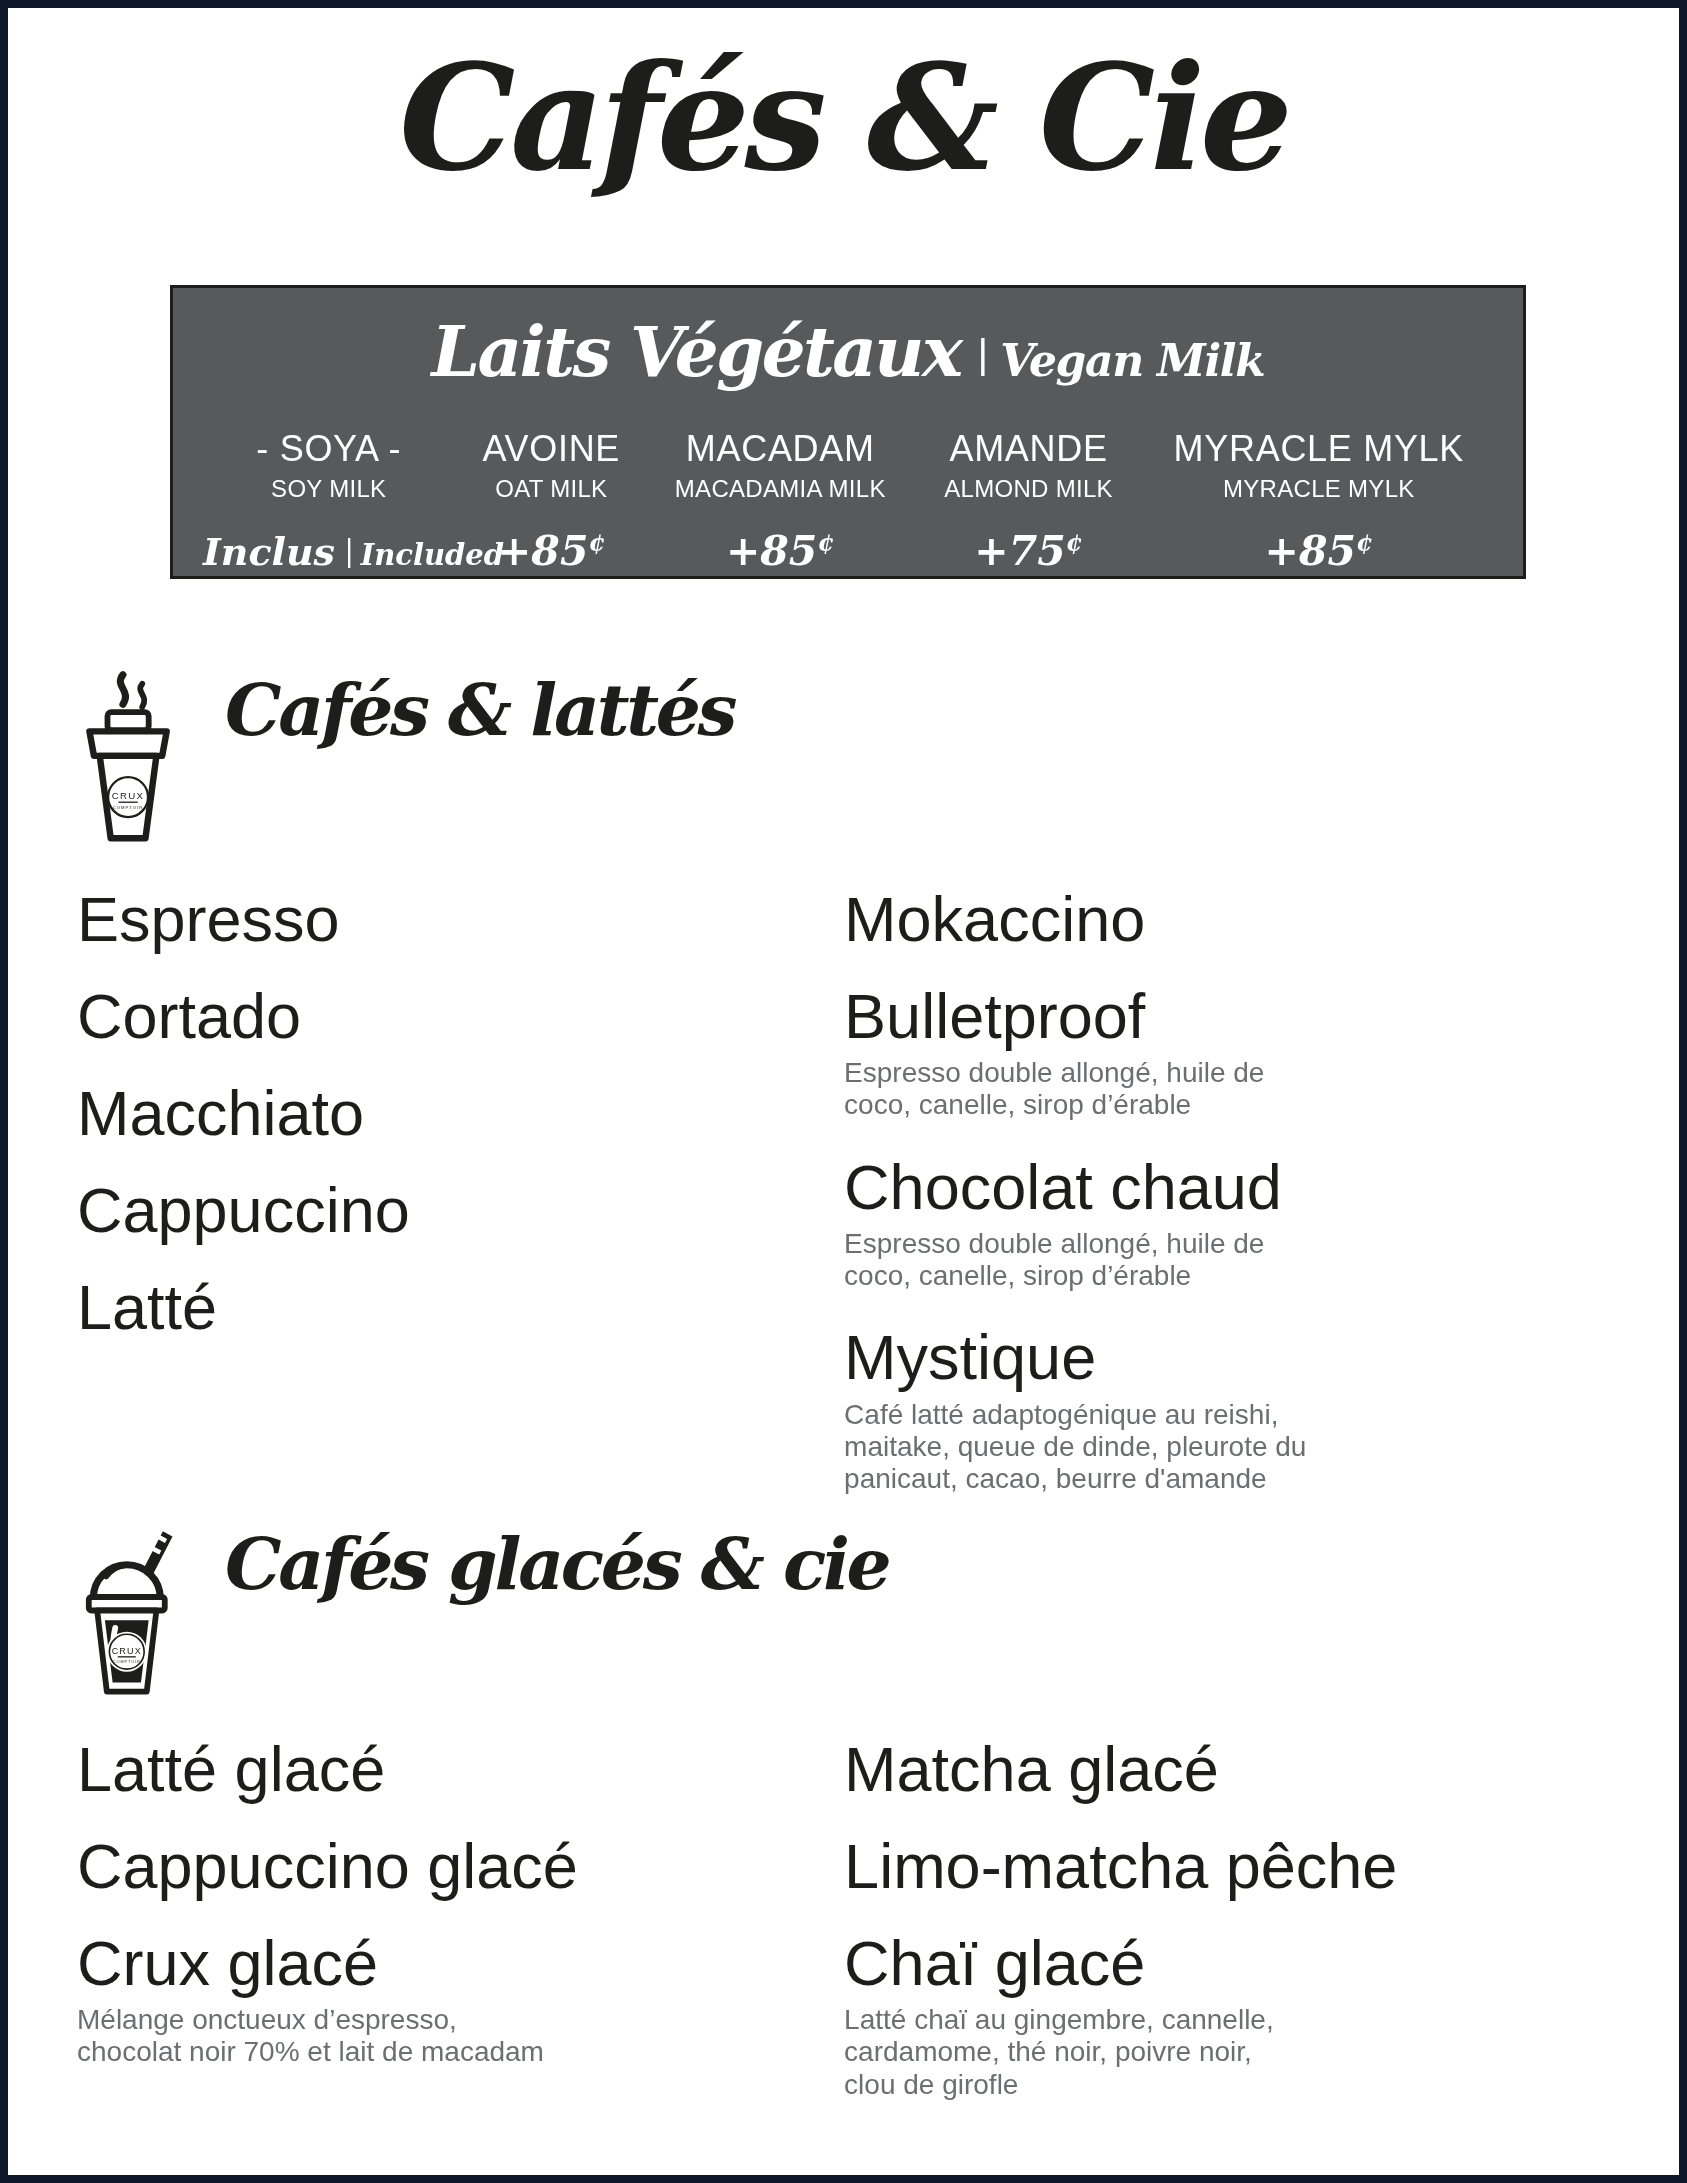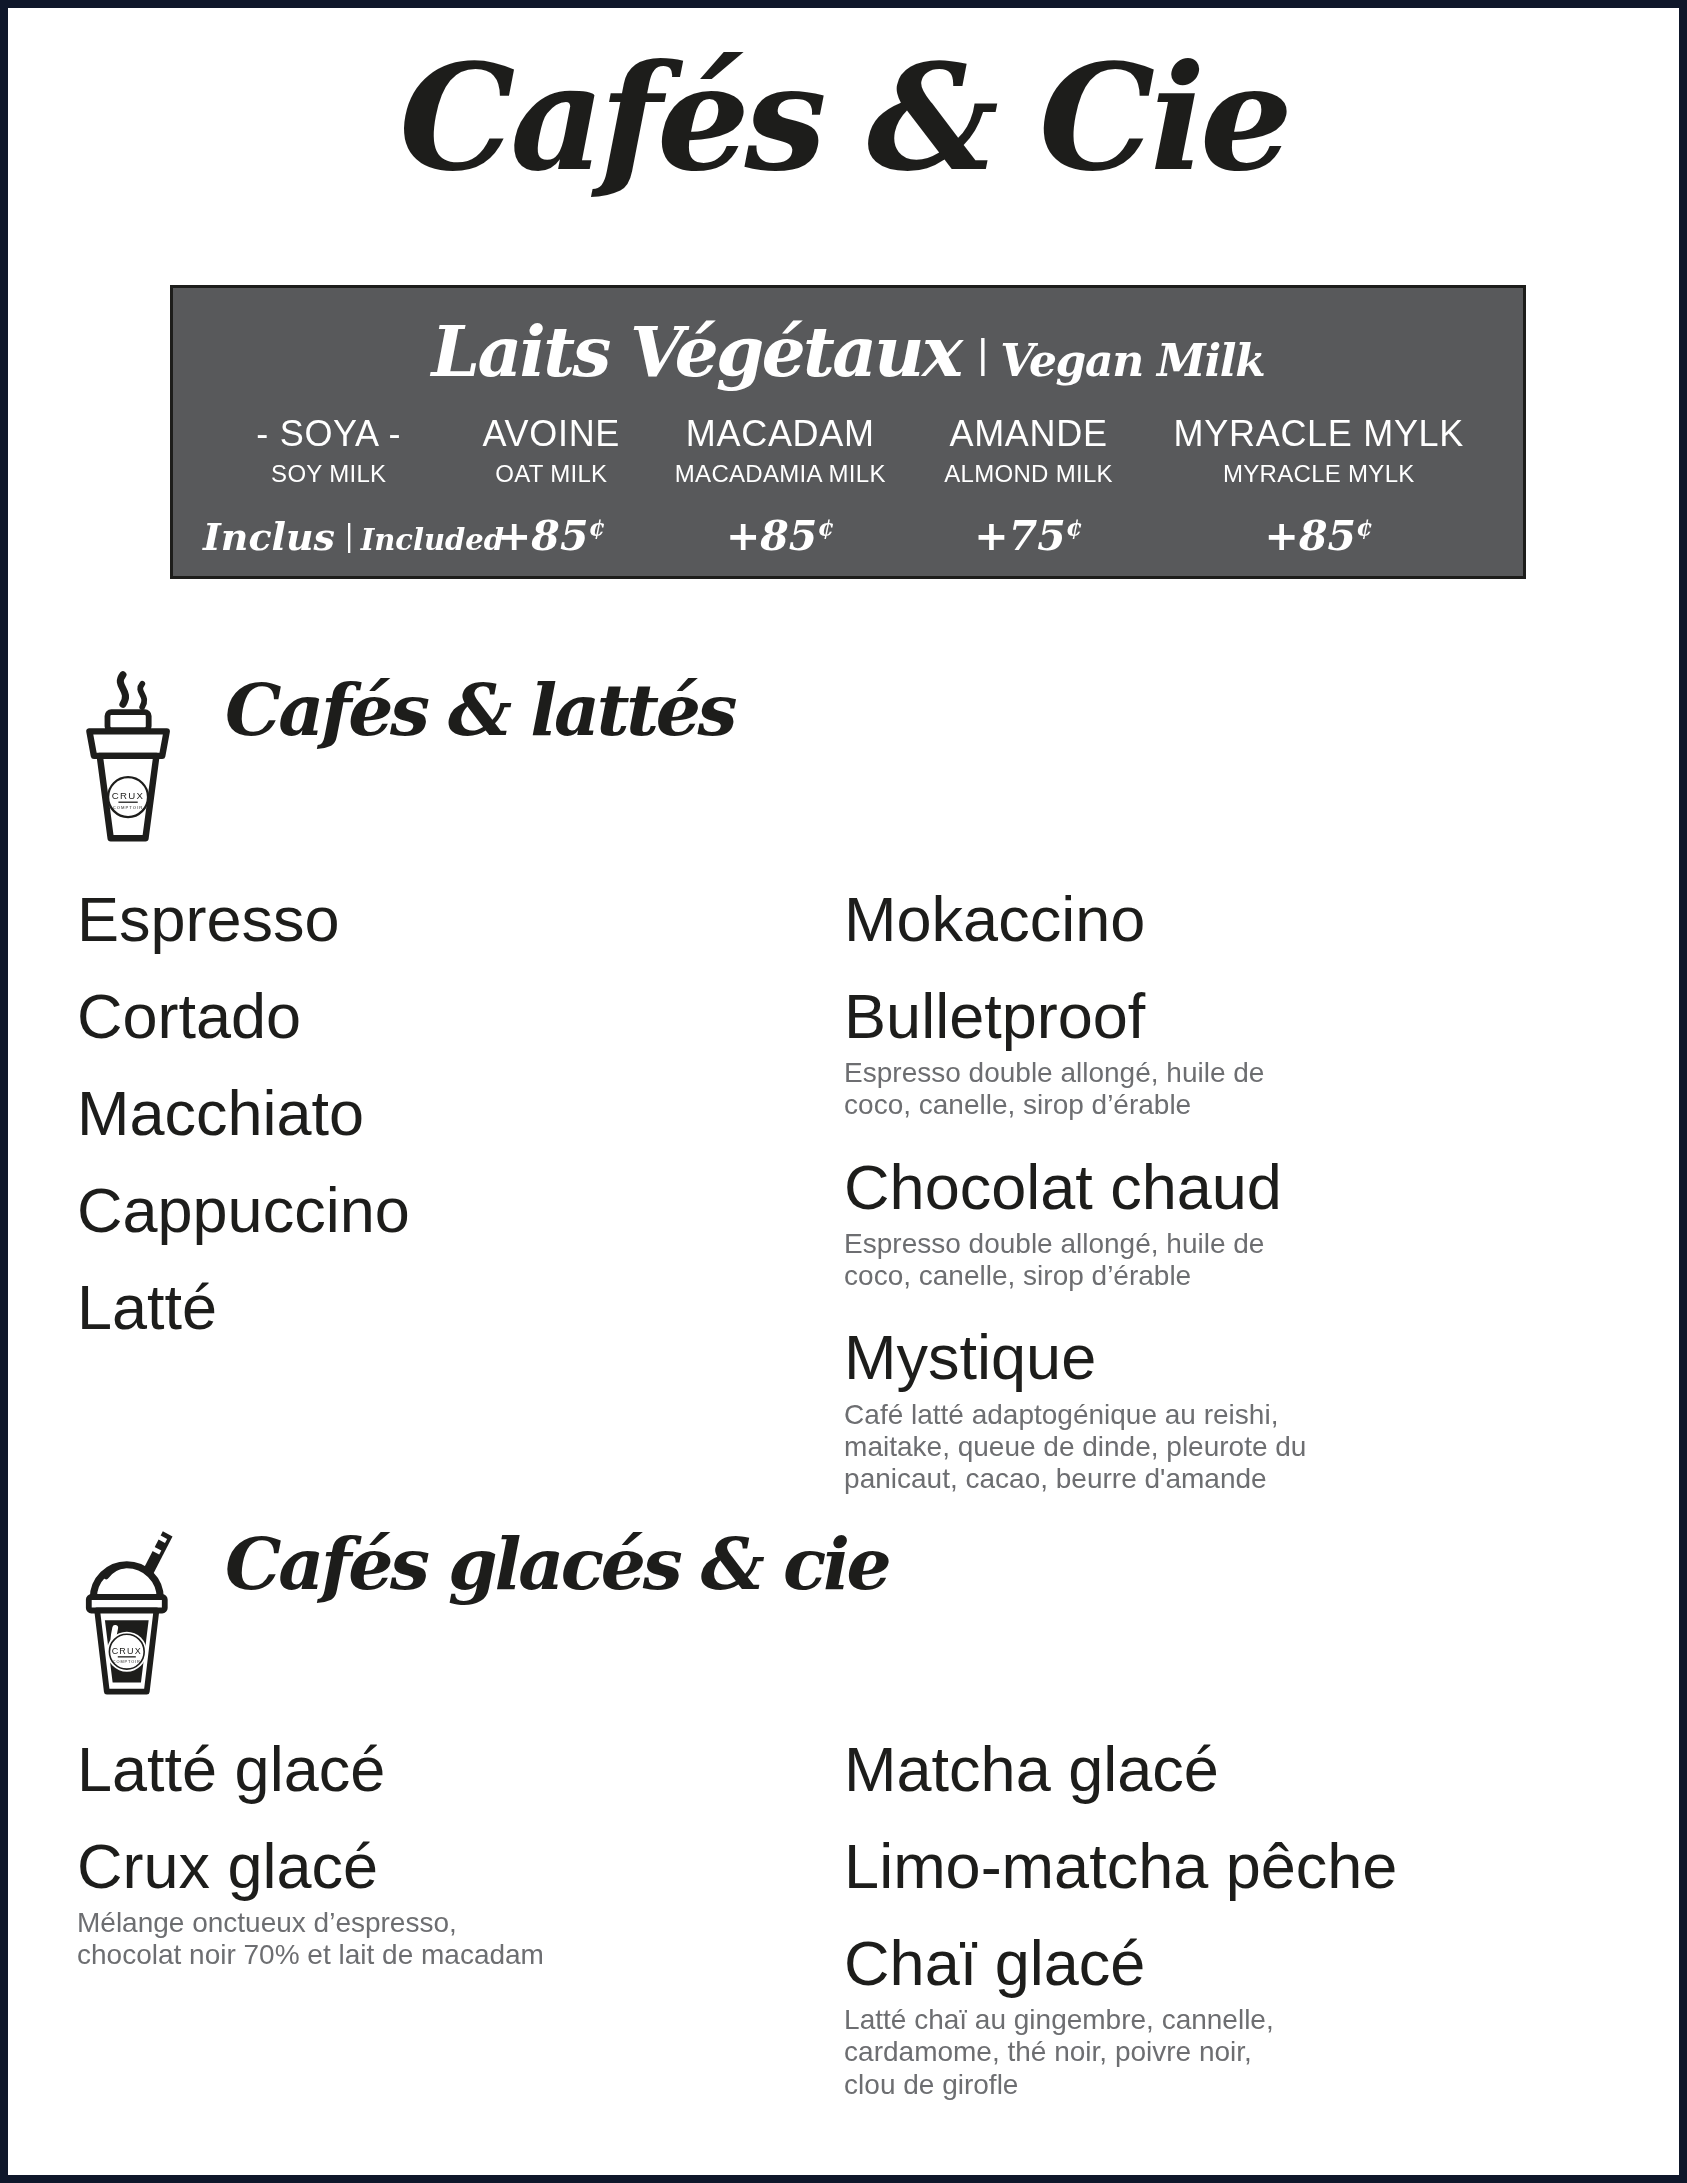--- a/index.html
+++ b/index.html
@@ -54,21 +54,21 @@
     padding: 0 12px 0 17px;
     color: #ffffff;
   }
   .banner-title-en {
     font-family: "DejaVu Serif", serif;
     font-style: italic; font-weight: bold;
     font-size: 44px; letter-spacing: -1.3px;
   }
   .milk-row {
     display: flex;
-    margin-top: 24px;
+    margin-top: 39px;
     padding: 0 30px;
   }
   .milk-col { text-align: center; }
   .milk-col.c0 { width: 19.5%; }
   .milk-col.c1 { width: 15%; }
   .milk-col.c2 { width: 20.5%; }
   .milk-col.c3 { width: 18%; }
   .milk-col.c4 { width: 27%; }
   .milk-name { font-size: 36px; letter-spacing: 0.7px; line-height: 1; }
   .milk-sub  { font-size: 24px; letter-spacing: 0.3px; margin-top: 10.6px; line-height: 1; }
@@ -244,20 +244,23 @@
     </svg>
     <div class="section-title">Cafés glacés &amp; cie</div>
   </div>
 
   <div class="menu-columns m2">
     <div class="menu-col">
       <div class="menu-item">
         <div class="item-name">Latté glacé</div>
       </div>
       <div class="menu-item">
+        <div class="item-name">Cappuccino glacé</div>
+      </div>
+      <div class="menu-item">
         <div class="item-name">Crux glacé</div>
         <div class="item-desc">Mélange onctueux d’espresso,
 chocolat noir 70% et lait de macadam</div>
       </div>
     </div>
     <div class="menu-col">
       <div class="menu-item">
         <div class="item-name">Matcha glacé</div>
       </div>
       <div class="menu-item">

